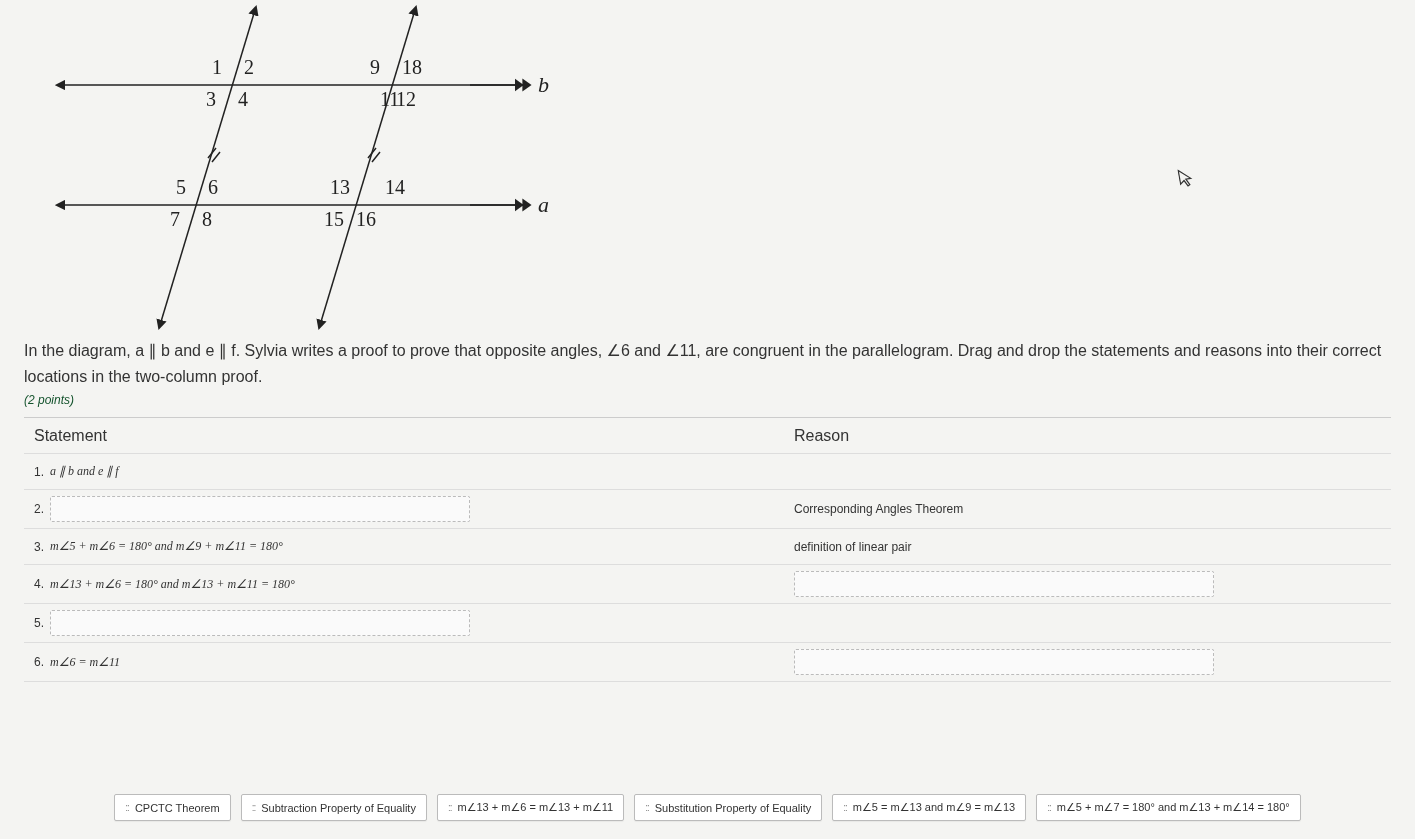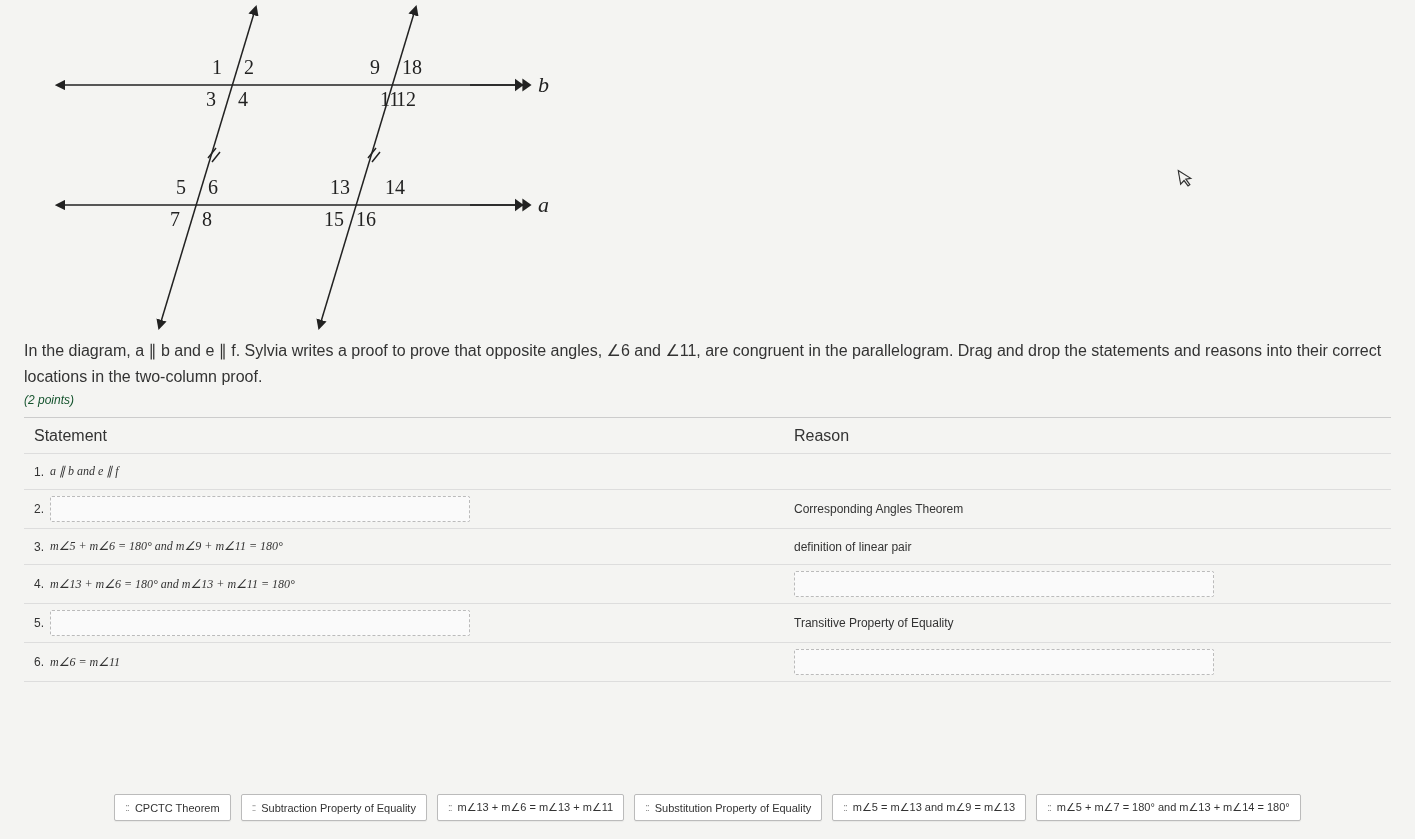--- a/index.html
+++ b/index.html
@@ -196,23 +196,20 @@
         </div>
         <div class="col-reason">
           <div class="drop-zone"></div>
         </div>
       </div>
       <div class="proof-row">
         <div class="col-stmt">
           <span class="stmt-text">5.</span>
           <div class="drop-zone"></div>
         </div>
-        <div class="col-reason">
-          <span class="stmt-text">Transitive Property of Equality</span>
-        </div>
       </div>
       <div class="proof-row">
         <div class="col-stmt">
           <span class="stmt-text">6.</span>
           <span class="stmt-text mathit">m∠6 = m∠11</span>
         </div>
         <div class="col-reason">
           <div class="drop-zone"></div>
         </div>
       </div>

